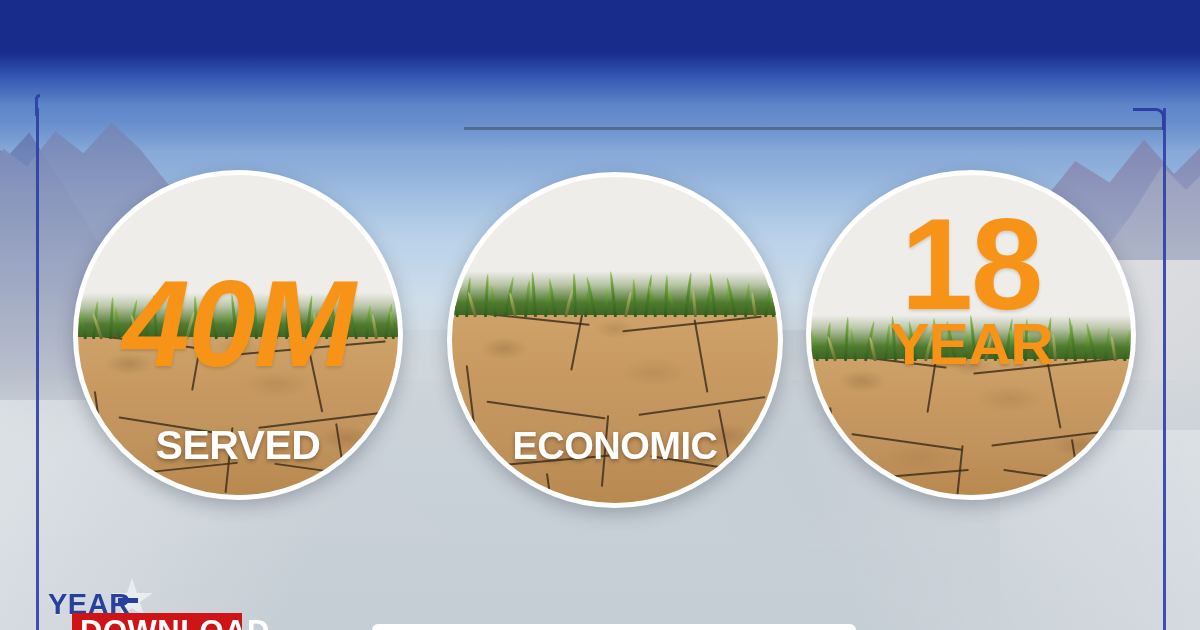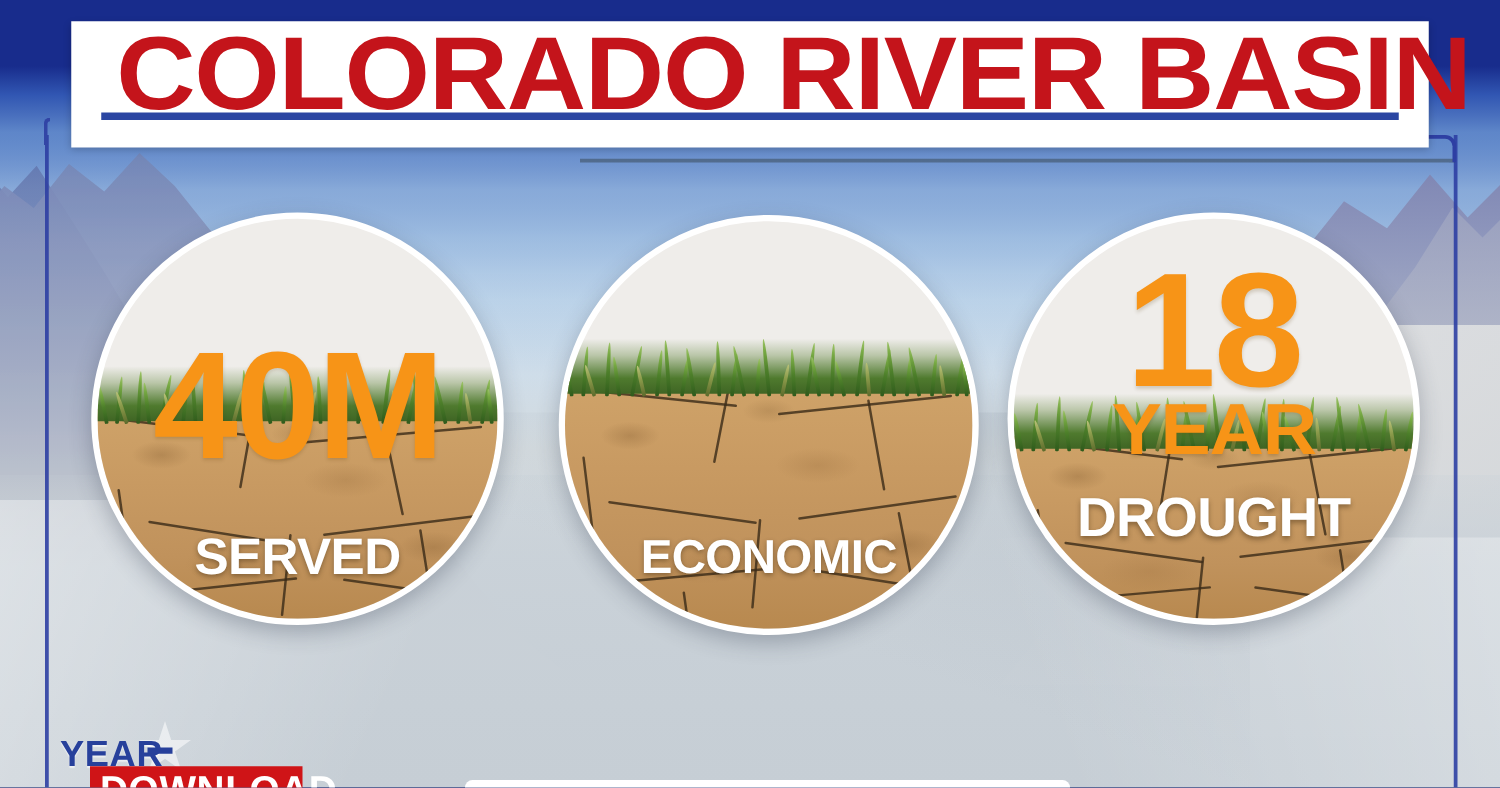--- a/index.html
+++ b/index.html
@@ -252,24 +252,20 @@
   <div class="water"></div>
   <div class="diag-shade"></div>
   <div class="water-sheen"></div>
   <div class="water-sheen2"></div>
 
   <div class="vline-left"></div>
   <div class="vline-right"></div>
   <div class="hline"></div>
   <div class="corner-hook"></div>
 
-  <div class="title-banner">
-    <div class="title-text">COLORADO RIVER BASIN</div>
-    <div class="title-rule"></div>
-  </div>
 
   <div class="circle c1">
     <div class="soil" style="height:168px;">
       <div class="soil-texture"></div>
       <div class="crack" style="left:10px;  top:14px;  width:120px; height:2px; transform:rotate(7deg);"></div>
       <div class="crack" style="left:118px; top:8px;   width:2px;   height:56px; transform:rotate(10deg);"></div>
       <div class="crack" style="left:158px; top:20px;  width:150px; height:2px; transform:rotate(-5deg);"></div>
       <div class="crack" style="left:236px; top:16px;  width:2px;   height:70px; transform:rotate(-12deg);"></div>
       <div class="crack" style="left:20px;  top:64px;  width:2px;   height:60px; transform:rotate(-8deg);"></div>
       <div class="crack" style="left:40px;  top:98px;  width:110px; height:2px; transform:rotate(9deg);"></div>
@@ -308,21 +304,21 @@
       <div class="blade dry" style="left:237px; height:27px; transform:rotate(-5deg);"></div>
       <div class="blade" style="left:247px; height:37px; transform:rotate(11deg);"></div>
       <div class="blade" style="left:257px; height:43px; transform:rotate(-8deg);"></div>
       <div class="blade" style="left:267px; height:31px; transform:rotate(5deg);"></div>
       <div class="blade" style="left:277px; height:39px; transform:rotate(-13deg);"></div>
       <div class="blade" style="left:287px; height:34px; transform:rotate(6deg);"></div>
       <div class="blade dry" style="left:297px; height:25px; transform:rotate(-9deg);"></div>
       <div class="blade" style="left:306px; height:36px; transform:rotate(10deg);"></div>
       <div class="blade" style="left:314px; height:28px; transform:rotate(-6deg);"></div>
     </div>
-    <div class="big-num" style="top:88px; font-size:122px;">40M</div>
+    <div class="big-num" style="top:88px; font-size:122px;font-style:italic;">40M</div>
     <div class="caption" style="top:250px; font-size:41px;">SERVED</div>
   </div>
 
   <div class="circle c2">
     <div class="soil" style="height:198px;">
       <div class="soil-texture"></div>
       <div class="crack" style="left:8px;   top:12px;  width:130px; height:2px; transform:rotate(6deg);"></div>
       <div class="crack" style="left:124px; top:6px;   width:2px;   height:60px; transform:rotate(11deg);"></div>
       <div class="crack" style="left:170px; top:18px;  width:140px; height:2px; transform:rotate(-6deg);"></div>
       <div class="crack" style="left:248px; top:14px;  width:2px;   height:74px; transform:rotate(-10deg);"></div>
@@ -419,21 +415,20 @@
       <div class="blade" style="left:253px; height:37px; transform:rotate(11deg);"></div>
       <div class="blade" style="left:263px; height:44px; transform:rotate(-8deg);"></div>
       <div class="blade" style="left:273px; height:31px; transform:rotate(5deg);"></div>
       <div class="blade" style="left:283px; height:39px; transform:rotate(-13deg);"></div>
       <div class="blade" style="left:293px; height:34px; transform:rotate(6deg);"></div>
       <div class="blade dry" style="left:303px; height:25px; transform:rotate(-9deg);"></div>
       <div class="blade" style="left:312px; height:32px; transform:rotate(10deg);"></div>
     </div>
     <div class="big-num" style="top:24px; font-size:130px;">18</div>
     <div class="sub-num" style="top:140px; font-size:58px; letter-spacing:-1px; text-shadow:0 2px 3px rgba(90,60,10,.25); transform:scaleX(1.04);">YEAR</div>
-    <div class="caption" style="top:218px; font-size:44px;">DROUGHT</div>
   </div>
 
   <div class="logo-star">★</div>
   <div class="logo-data">YEAR</div>
   <div class="logo-underscore"></div>
   <div class="logo-band"></div>
   <div class="logo-download">DOWNLOAD</div>
 
   <div class="bottom-slab"></div>
 

